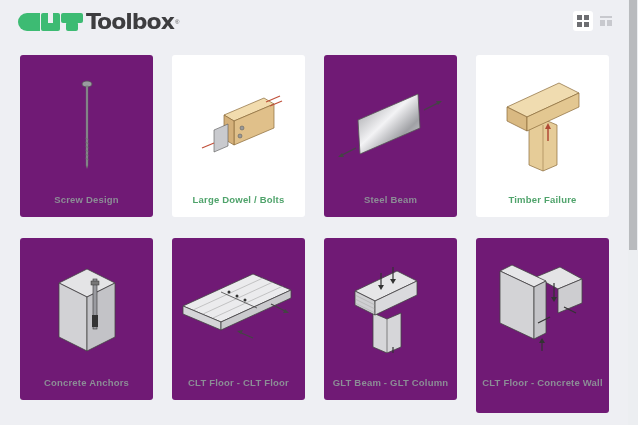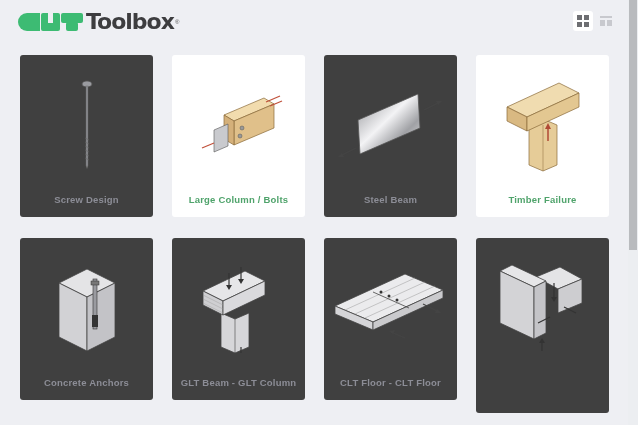--- a/index.html
+++ b/index.html
@@ -6,21 +6,21 @@
   body{width:638px;height:425px;overflow:hidden;background:#eeeff3;font-family:"Liberation Sans",sans-serif;position:relative;}
   .header{position:absolute;left:0;top:0;width:543px;height:44px;}
   .logo{position:absolute;left:18px;top:10px;display:flex;align-items:center;height:24px;}
   .logo-mark{display:flex;align-items:center;gap:2px;}
   .logo-text{font-family:"DejaVu Sans",sans-serif;font-weight:bold;font-size:22px;color:#3d3d3f;letter-spacing:-1px;margin-left:2px;line-height:24px;}
   .logo-reg{font-size:6px;color:#555;vertical-align:top;margin-left:1px;}
   .view-toggle{position:absolute;top:11px;display:flex;align-items:center;justify-content:center;width:20px;height:20px;border-radius:3px;}
   .view-grid{left:573px;background:#ffffff;}
   .view-list{left:596px;}
   .grid{position:absolute;left:20px;top:55px;display:grid;grid-template-columns:repeat(4,133px);column-gap:19px;row-gap:21px;align-items:start;}
-  .card{background:#404040;border-radius:3px;height:162px;position:relative;cursor:pointer;box-sizing:border-box;}
+  .card{background:#701a75;border-radius:3px;height:162px;position:relative;cursor:pointer;box-sizing:border-box;}
   .card.tall{height:175px;}
   .card.active{background:#ffffff;}
   .card .illus{position:absolute;left:0;right:0;top:12px;height:115px;display:flex;align-items:center;justify-content:center;}
   .card .label{position:absolute;left:6px;right:6px;top:138px;text-align:center;font-size:9.5px;font-weight:bold;color:#8c8d96;line-height:13px;letter-spacing:0.2px;}
   .card.active .label{color:#4fa36b;}
   .scrollbar{position:absolute;left:628px;top:0;width:10px;height:425px;background:#eceef1;}
   .scroll-thumb{position:absolute;left:1px;top:0;width:8px;height:250px;background:#b9bbbe;}
 </style>
 </head>
 <body>
@@ -84,21 +84,21 @@
         <polygon points="40,31 80,14 80,38 40,55" fill="#e0c08a" stroke="#8a6a3a" stroke-width="0.7"></polygon>
         <polygon points="30,25 40,31 40,55 30,49" fill="#d4b07a" stroke="#8a6a3a" stroke-width="0.7"></polygon>
         <polygon points="20,40 34,34 34,56 20,62" fill="#c9cace" stroke="#555" stroke-width="0.6"></polygon>
         <circle cx="48" cy="38" r="2" fill="#999" stroke="#555" stroke-width="0.5"></circle>
         <circle cx="46" cy="46" r="2" fill="#999" stroke="#555" stroke-width="0.5"></circle>
         <line x1="72" y1="12" x2="86" y2="6" stroke="#c0503a" stroke-width="1.2"></line>
         <line x1="76" y1="16" x2="88" y2="11" stroke="#c0503a" stroke-width="1.2"></line>
         <line x1="8" y1="58" x2="20" y2="53" stroke="#c0503a" stroke-width="1.2"></line>
       </svg>
     </div>
-    <div class="label">Large Column / Bolts</div>
+    <div class="label">Large Dowel / Bolts</div>
   </div>
 
   <div class="card">
     <div class="illus">
       <svg width="110" height="70" viewBox="0 0 110 70">
         <defs>
           <linearGradient id="steel" x1="0" y1="0" x2="1" y2="1">
             <stop offset="0" stop-color="#8d8e92"></stop>
             <stop offset="0.45" stop-color="#f3f3f5"></stop>
             <stop offset="0.7" stop-color="#a0a1a5"></stop>
@@ -135,43 +135,20 @@
       <svg width="60" height="90" viewBox="0 0 60 90">
         <polygon points="2,20 30,6 58,20 30,34" fill="#e4e4e6" stroke="#444" stroke-width="0.8"></polygon>
         <polygon points="2,20 30,34 30,88 2,74" fill="#d2d2d5" stroke="#444" stroke-width="0.8"></polygon>
         <polygon points="30,34 58,20 58,74 30,88" fill="#c3c3c7" stroke="#444" stroke-width="0.8"></polygon>
         <rect x="36" y="16" width="4" height="50" fill="#9a9ba0" stroke="#333" stroke-width="0.6"></rect>
         <rect x="34" y="18" width="8" height="4" fill="#777" stroke="#333" stroke-width="0.5"></rect>
         <rect x="35" y="52" width="6" height="12" fill="#333"></rect>
       </svg>
     </div>
     <div class="label">Concrete Anchors</div>
-  </div>
-
-  <div class="card">
-    <div class="illus">
-      <svg width="75" height="90" viewBox="0 0 75 90">
-        <polygon points="20,50 34,56 48,50 48,84 34,90 20,84" fill="#d6d6d9" stroke="#444" stroke-width="0.8"></polygon>
-        <line x1="34" y1="56" x2="34" y2="90" stroke="#444" stroke-width="0.6"></line>
-        <polygon points="2,28 44,8 64,18 22,38" fill="#e6e6e8" stroke="#444" stroke-width="0.8"></polygon>
-        <polygon points="2,28 22,38 22,52 2,42" fill="#cfcfd2" stroke="#444" stroke-width="0.8"></polygon>
-        <polygon points="22,38 64,18 64,32 22,52" fill="#dadadd" stroke="#444" stroke-width="0.8"></polygon>
-        <g stroke="#999" stroke-width="0.4">
-            <line x1="2" y1="32" x2="22" y2="42"></line>
-            <line x1="2" y1="36" x2="22" y2="46"></line>
-            <line x1="2" y1="40" x2="22" y2="50"></line>
-          </g>
-        <line x1="40" y1="4" x2="40" y2="18" stroke="#333" stroke-width="1.2"></line>
-        <polygon points="37,16 43,16 40,21" fill="#333"></polygon>
-        <line x1="28" y1="10" x2="28" y2="24" stroke="#333" stroke-width="1.2"></line>
-        <polygon points="25,22 31,22 28,27" fill="#333"></polygon>
-        <line x1="40" y1="90" x2="40" y2="84" stroke="#333" stroke-width="1.2"></line>
-      </svg>
-    </div>
-    <div class="label">GLT Beam - GLT Column</div>
   </div>
 
   <div class="card">
     <div class="illus">
       <svg width="115" height="75" viewBox="0 0 115 75">
         <polygon points="2,36 72,4 110,20 40,52" fill="#ebebed" stroke="#444" stroke-width="0.8"></polygon>
         <polygon points="2,36 40,52 40,60 2,44" fill="#d5d5d8" stroke="#444" stroke-width="0.8"></polygon>
         <polygon points="40,52 110,20 110,28 40,60" fill="#cacacd" stroke="#444" stroke-width="0.8"></polygon>
         <g stroke="#999" stroke-width="0.5">
           <line x1="12" y1="40" x2="82" y2="8"></line>
@@ -184,35 +161,59 @@
           <circle cx="64" cy="30" r="1.5" fill="#333"></circle>
         <line x1="90" y1="34" x2="106" y2="42" stroke="#444" stroke-width="1.2"></line>
         <polygon points="108,43 102,43 104,39" fill="#444"></polygon>
         <line x1="72" y1="68" x2="58" y2="62" stroke="#444" stroke-width="1.2"></line>
         <polygon points="56,61 62,60 60,64" fill="#444"></polygon>
       </svg>
     </div>
     <div class="label">CLT Floor - CLT Floor</div>
   </div>
 
+  <div class="card">
+    <div class="illus">
+      <svg width="75" height="90" viewBox="0 0 75 90">
+        <polygon points="20,50 34,56 48,50 48,84 34,90 20,84" fill="#d6d6d9" stroke="#444" stroke-width="0.8"></polygon>
+        <line x1="34" y1="56" x2="34" y2="90" stroke="#444" stroke-width="0.6"></line>
+        <polygon points="2,28 44,8 64,18 22,38" fill="#e6e6e8" stroke="#444" stroke-width="0.8"></polygon>
+        <polygon points="2,28 22,38 22,52 2,42" fill="#cfcfd2" stroke="#444" stroke-width="0.8"></polygon>
+        <polygon points="22,38 64,18 64,32 22,52" fill="#dadadd" stroke="#444" stroke-width="0.8"></polygon>
+        <g stroke="#999" stroke-width="0.4">
+            <line x1="2" y1="32" x2="22" y2="42"></line>
+            <line x1="2" y1="36" x2="22" y2="46"></line>
+            <line x1="2" y1="40" x2="22" y2="50"></line>
+          </g>
+        <line x1="40" y1="4" x2="40" y2="18" stroke="#333" stroke-width="1.2"></line>
+        <polygon points="37,16 43,16 40,21" fill="#333"></polygon>
+        <line x1="28" y1="10" x2="28" y2="24" stroke="#333" stroke-width="1.2"></line>
+        <polygon points="25,22 31,22 28,27" fill="#333"></polygon>
+        <line x1="40" y1="90" x2="40" y2="84" stroke="#333" stroke-width="1.2"></line>
+      </svg>
+    </div>
+    <div class="label">GLT Beam - GLT Column</div>
+  </div>
+
   <div class="card tall">
     <div class="illus">
       <svg width="90" height="90" viewBox="0 0 90 90">
         <polygon points="38,14 62,4 84,16 60,26" fill="#e4e4e6" stroke="#444" stroke-width="0.8"></polygon>
         <polygon points="60,26 84,16 84,40 60,50" fill="#cdcdd0" stroke="#444" stroke-width="0.8"></polygon>
         <polygon points="2,8 14,2 48,18 36,24" fill="#e6e6e8" stroke="#444" stroke-width="0.8"></polygon>
         <polygon points="2,8 36,24 36,76 2,60" fill="#d3d3d6" stroke="#444" stroke-width="0.8"></polygon>
         <polygon points="36,24 48,18 48,70 36,76" fill="#c4c4c8" stroke="#444" stroke-width="0.8"></polygon>
         <line x1="56" y1="20" x2="56" y2="36" stroke="#333" stroke-width="1.2"></line>
         <polygon points="53,34 59,34 56,39" fill="#333"></polygon>
         <line x1="78" y1="50" x2="66" y2="44" stroke="#333" stroke-width="1.2"></line>
         <line x1="40" y1="60" x2="52" y2="54" stroke="#333" stroke-width="1.2"></line>
         <line x1="44" y1="88" x2="44" y2="78" stroke="#333" stroke-width="1.2"></line>
         <polygon points="41,80 47,80 44,75" fill="#333"></polygon>
       </svg>
     </div>
+    <div class="label">CLT Floor - Concrete Wall</div>
   </div>
 
 </div>
 
 <div class="scrollbar">
   <div class="scroll-thumb"></div>
 </div>
 
 </body></html>

